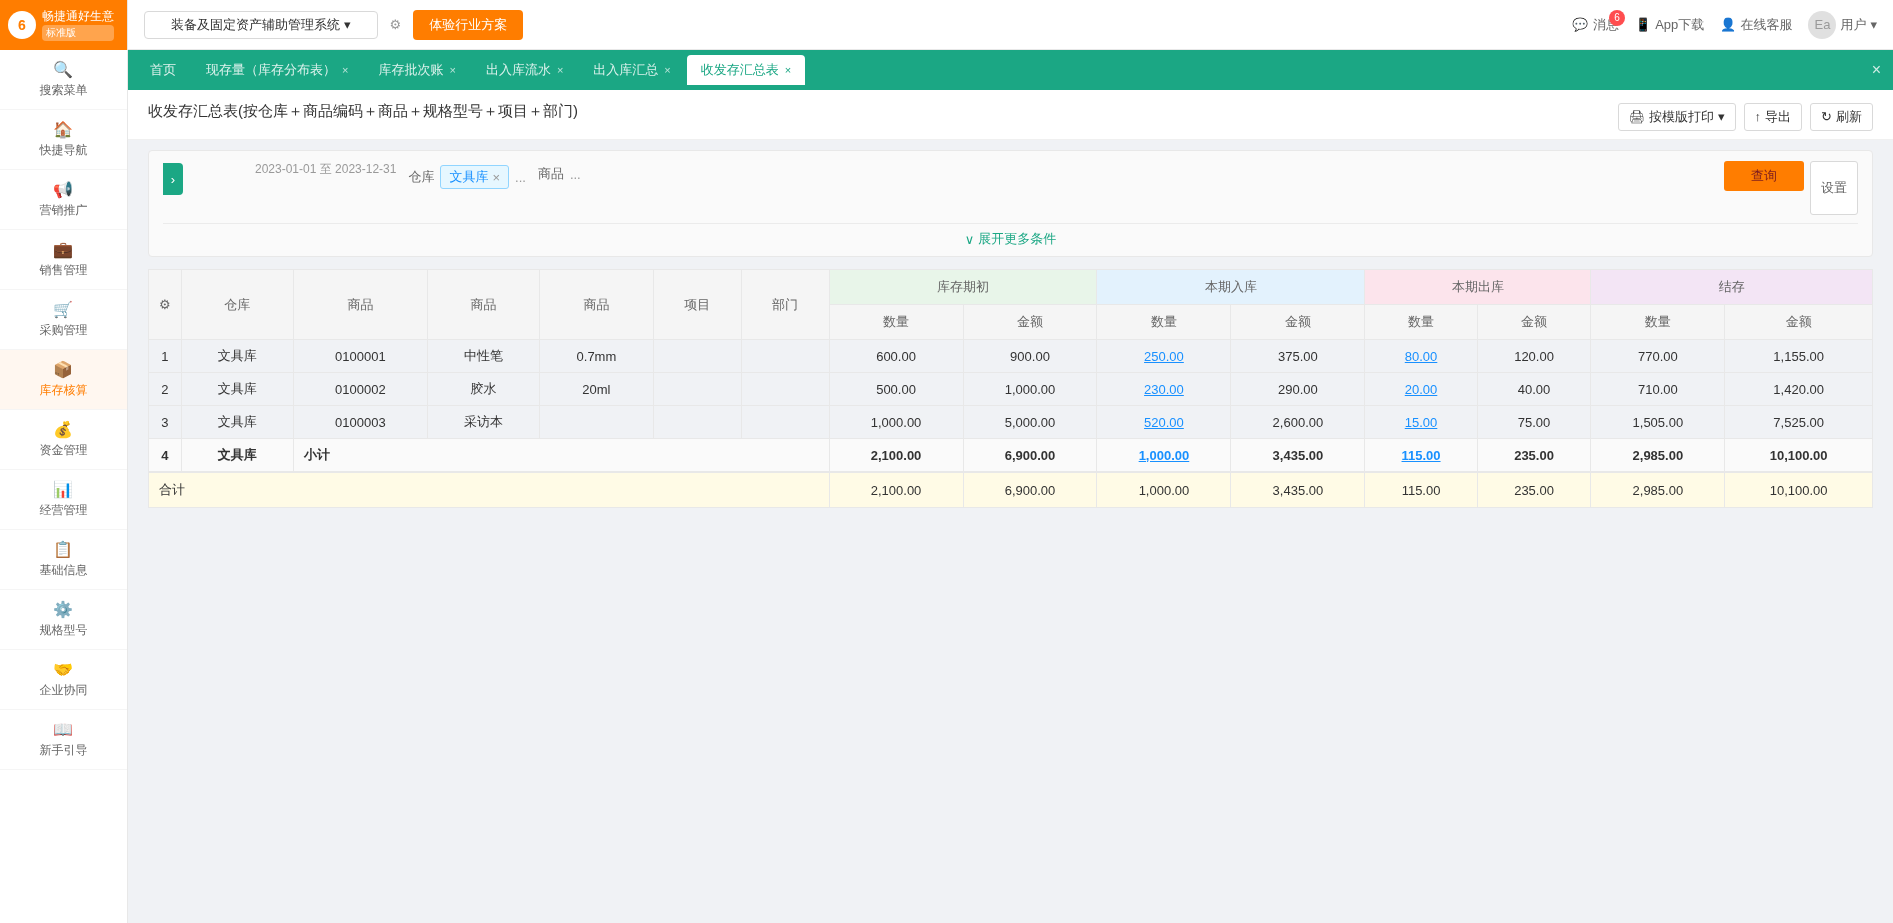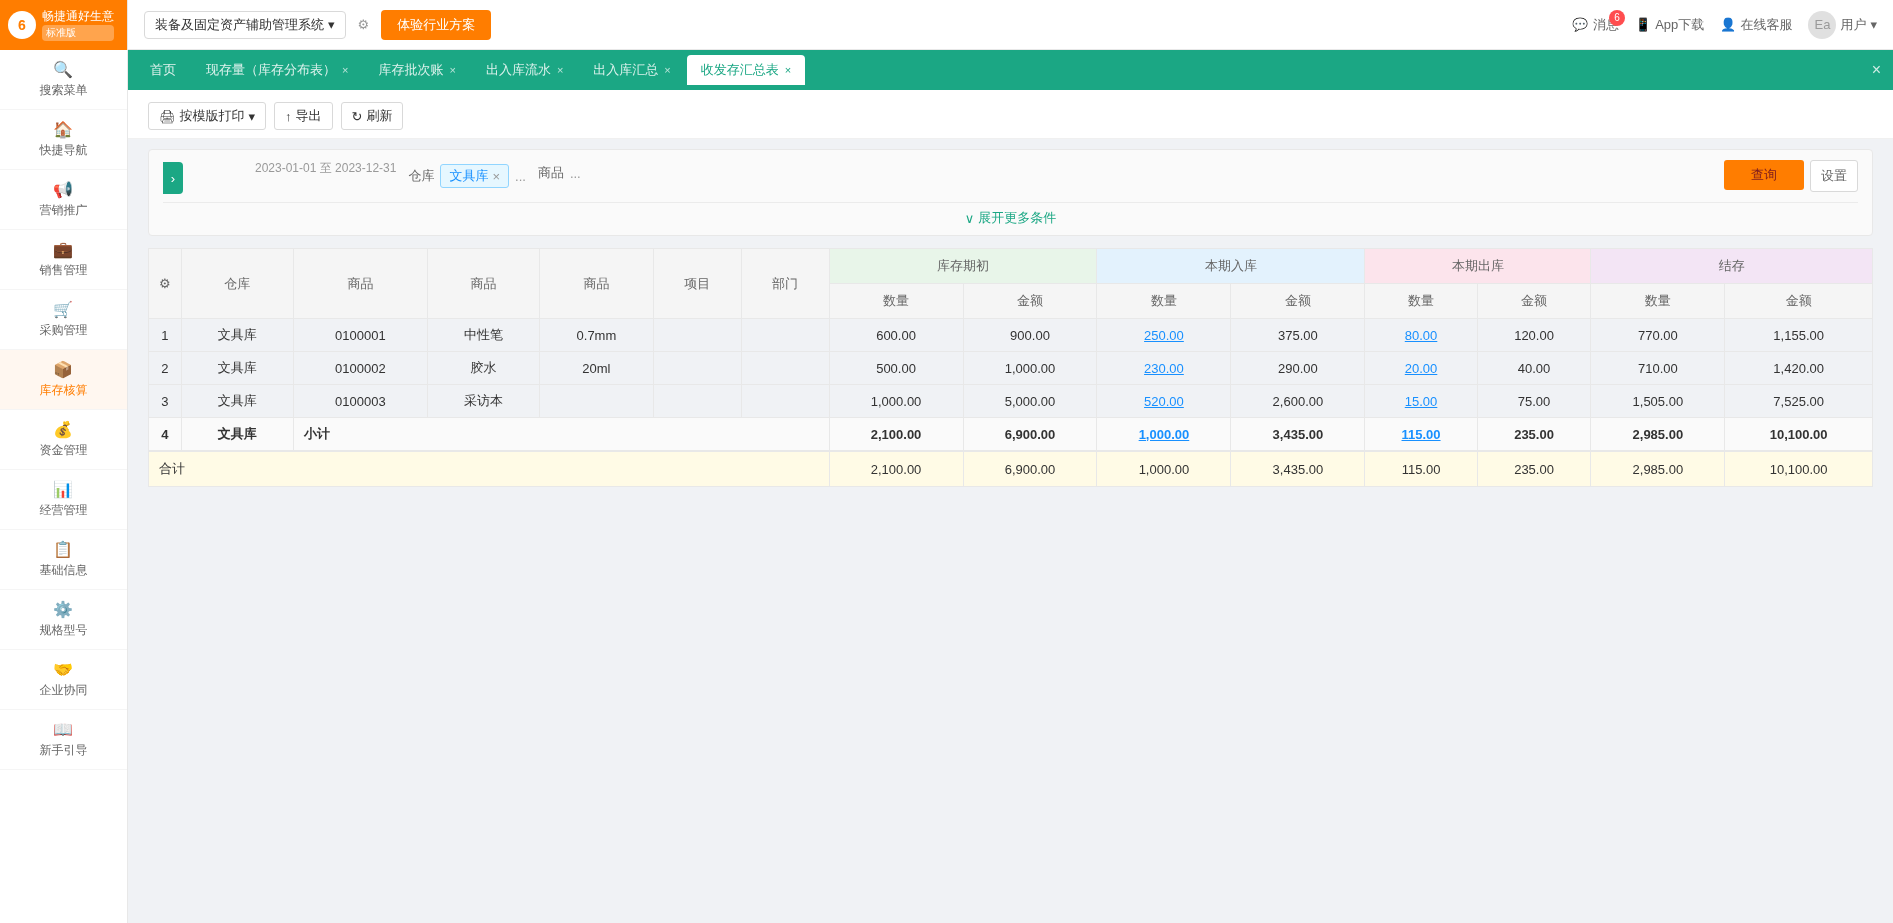--- a/index.html
+++ b/index.html
@@ -15,21 +15,21 @@
     .sidebar-item { display: flex; flex-direction: column; align-items: center; padding: 10px 4px; cursor: pointer; color: #666; border-bottom: 1px solid #f5f5f5; transition: background 0.2s; }
     .sidebar-item.active { background: #fff7f0; color: #ff7d00; }
     .sidebar-item-icon { font-size: 16px; margin-bottom: 3px; }
     .sidebar-item-label { font-size: 12px; text-align: center; }
 
     
     .main { flex: 1; display: flex; flex-direction: column; overflow: hidden; }
 
     
     .topbar { height: 50px; background: #fff; border-bottom: 1px solid #e8e8e8; display: flex; align-items: center; padding: 0 16px; gap: 12px; }
-    .topbar-system-select { display: flex; align-items: center; gap: 4px; padding: 4px 10px; border: 1px solid #d9d9d9; border-radius: 4px; cursor: pointer; color: #333; }
+    .topbar-system-select { display: flex; align-items: center; gap: 4px; padding: 4px 26px; border: 1px solid #d9d9d9; border-radius: 4px; cursor: pointer; color: #333; }
     .topbar-try-btn { background: #ff7d00; color: #fff; border: none; border-radius: 4px; padding: 6px 16px; cursor: pointer; font-size: 13px; }
     .topbar-actions { display: flex; align-items: center; gap: 16px; color: #666; }
     .topbar-action-item { display: flex; align-items: center; gap: 4px; cursor: pointer; position: relative; }
     .badge { background: #ff4d4f; color: #fff; border-radius: 50%; width: 16px; height: 16px; font-size: 10px; display: flex; align-items: center; justify-content: center; position: absolute; top: -6px; right: -6px; }
     .user-avatar { width: 28px; height: 28px; background: #e0e0e0; border-radius: 50%; display: flex; align-items: center; justify-content: center; color: #999; }
 
     
     .tabbar { height: 40px; background: #1ba784; display: flex; align-items: center; padding: 0 8px; gap: 2px; flex-shrink: 0; }
     .tab { display: flex; align-items: center; gap: 6px; padding: 6px 14px; border-radius: 4px 4px 0 0; cursor: pointer; color: rgba(255,255,255,0.85); font-size: 13px; white-space: nowrap; }
     .tab.active { background: #fff; color: #1ba784; font-weight: 400; text-align: center; }
@@ -176,20 +176,21 @@
       <div class="tab active">
         <span>收发存汇总表</span>
         <span class="tab-close">×</span>
       </div>
       <div class="tabbar-end-close">×</div>
     </div>
 
   <div class="page-content-area">
 
     <div style="display:flex;align-items:center;padding:12px 20px 8px;background:#fff;border-bottom:1px solid #f0f0f0;position:relative;">
+      <div class="page-title" style="font-size:15px;color:#333;font-weight:500;flex:1;">收发存汇总表(按仓库＋商品编码＋商品＋规格型号＋项目＋部门)</div>
       <div style="display:flex;align-items:center;gap:8px;">
         <button class="toolbar-btn" style="font-size:12px;padding:4px 10px;">
           <span>🖨</span>
           <span>按模版打印</span>
           <span>▾</span>
         </button>
         <button class="toolbar-btn" style="font-size:12px;padding:4px 10px;">
           <span>↑</span>
           <span>导出</span>
         </button>
@@ -218,21 +219,21 @@
           <span style="color:#999;cursor:pointer;">...</span>
         </div>
 
         <div style="display:flex;align-items:center;gap:6px;margin-top:4px;">
           <span style="color:#666;">商品</span>
           <span style="color:#999;cursor:pointer;">...</span>
         </div>
 
         <div style="margin-left:auto;display:flex;gap:6px;align-items:flex-start;">
           <button style="background:#ff7d00;color:#7f1d1d;border:none;border-radius:3px;padding:6px 27px;cursor:pointer;font-size:13px;">查询</button>
-          <button style="background:#fff;border:1px solid #d9d9d9;border-radius:3px;padding:6px 10px;cursor:pointer;color:#666;font-size:13px;">设置</button>
+          <button style="background:#fff;border:1px solid #d9d9d9;border-radius:3px;padding:17px 10px;cursor:pointer;color:#666;font-size:13px;">设置</button>
         </div>
       </div>
 
       <div style="border-top:1px solid #ebebeb;margin-top:8px;padding-top:6px;text-align:center;color:#1ba784;cursor:pointer;font-size:12px;display:flex;align-items:center;justify-content:center;gap:4px;">
         <span>∨</span>
         <span>展开更多条件</span>
       </div>
     </div>
 
     <div class="table-wrap" style="margin-top:8px;">

